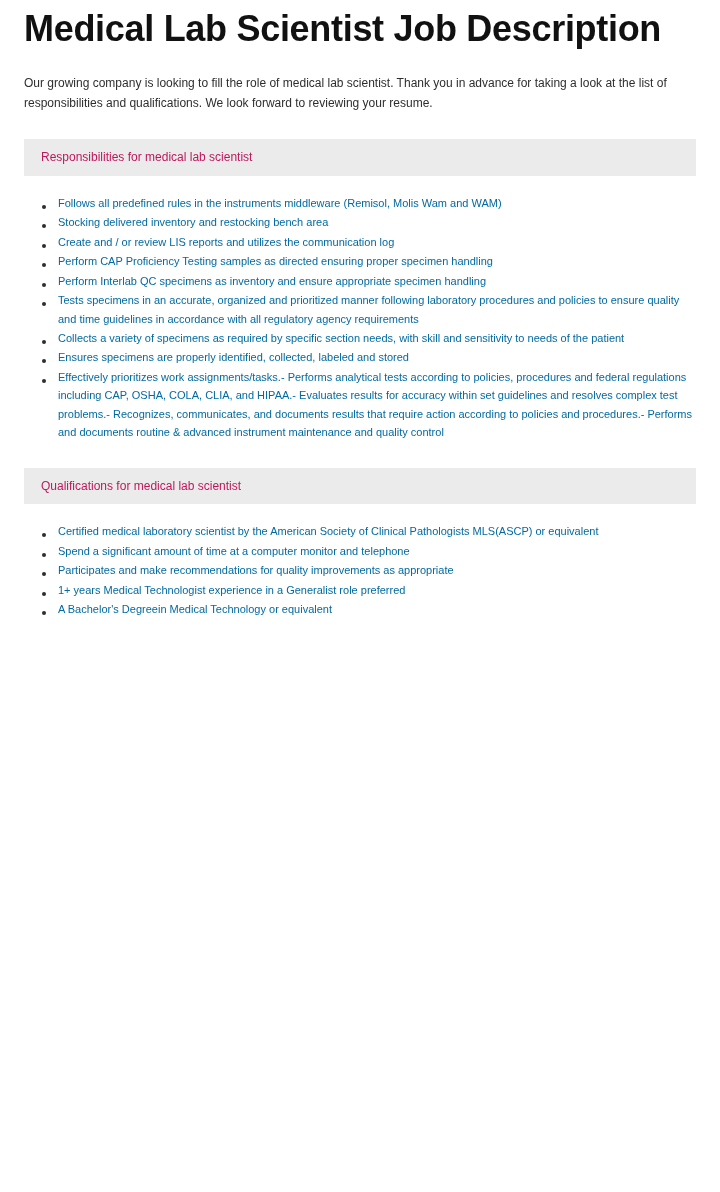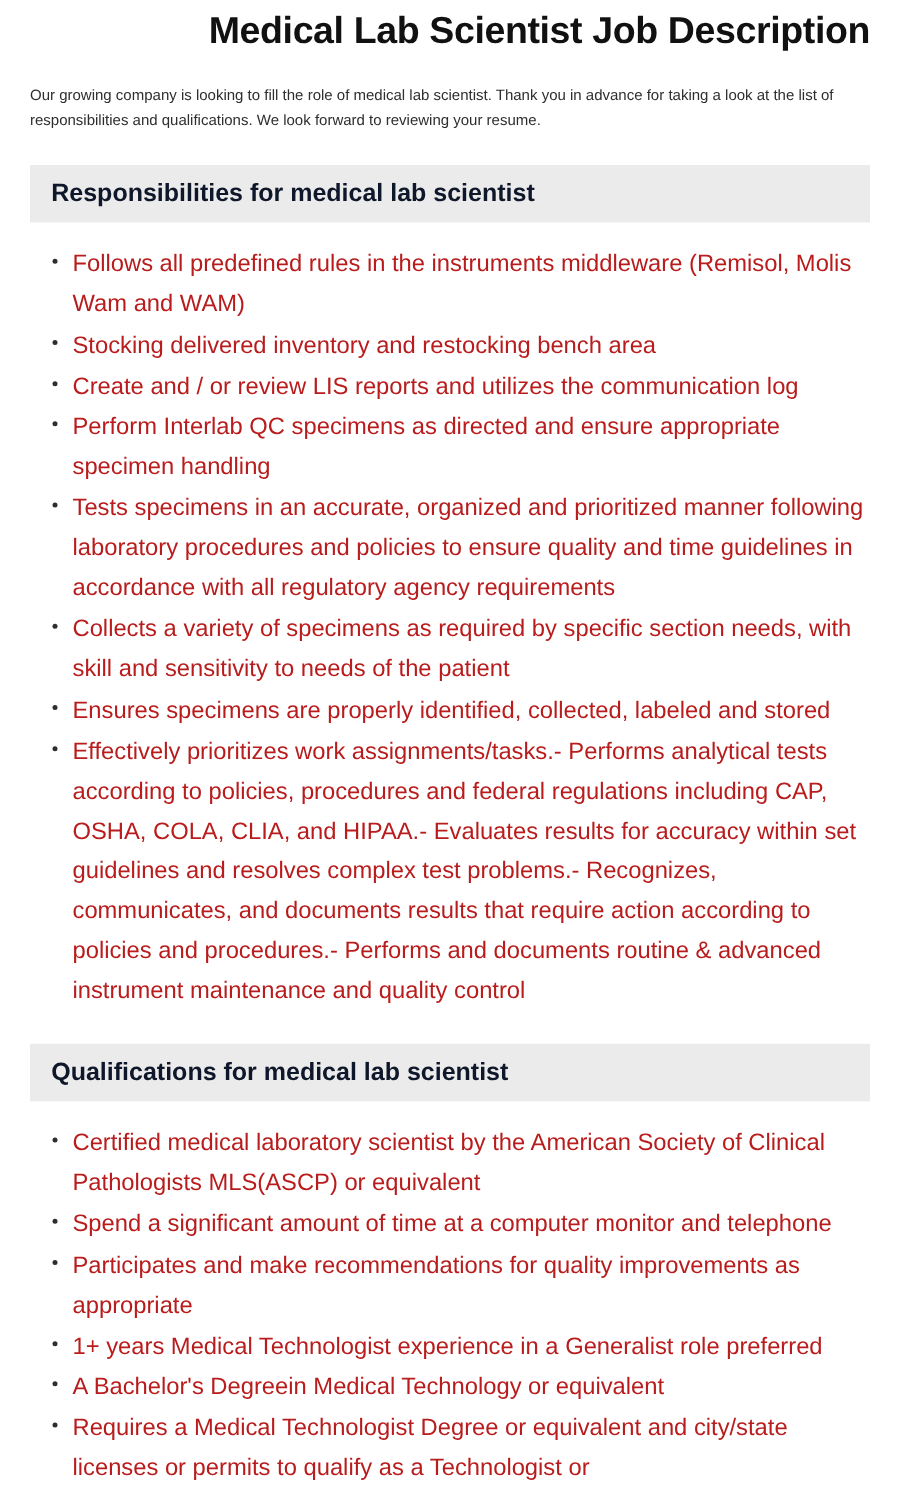--- a/index.html
+++ b/index.html
@@ -13,56 +13,56 @@
     font-family: "Liberation Sans", sans-serif;
     color: #2e2e2e;
     -webkit-font-smoothing: antialiased;
   }
   .page {
     width: 720px;
     box-sizing: border-box;
     padding: 0 24px;
   }
   .doc-title {
-    font-size: 30px;
+    font-size: 36px;
     font-weight: bold;
     color: #111111;
-    text-align: right;
+    text-align: left;
     letter-spacing: -0.3px;
     margin: 6px 0 0 0;
     line-height: 1.25;
   }
   .intro {
     font-size: 12px;
     line-height: 1.68;
     color: #2e2e2e;
     margin: 22px 0 0 0;
   }
   .section {
     margin-top: 26px;
   }
   .section-header {
     background: #ebebeb;
-    font-size: 20px;
-    font-weight: bold;
-    color: #0f172a;
+    font-size: 12px;
+    font-weight: normal;
+    color: #be185d;
     padding: 11px 0 11px 17px;
     line-height: 1.2;
     box-sizing: border-box;
   }
   .bullet-list {
     list-style: none;
     margin: 18px 0 0 0;
     padding: 0;
   }
   .bullet-list li {
     position: relative;
-    font-size: 19px;
+    font-size: 11px;
     line-height: 1.68;
-    color: #b91c1c;
+    color: #0369a1;
     padding-left: 34px;
     margin-bottom: 1px;
   }
   .bullet-list li::before {
     content: "";
     position: absolute;
     left: 18px;
     top: 11px;
     width: 4px;
     height: 4px;
@@ -78,33 +78,33 @@
   <h1 class="doc-title">Medical Lab Scientist Job Description</h1>
 
   <p class="intro">Our growing company is looking to fill the role of medical lab scientist. Thank you in advance for taking a look at the list of responsibilities and qualifications. We look forward to reviewing your resume.</p>
 
   <div class="section">
     <div class="section-header">Responsibilities for medical lab scientist</div>
     <ul class="bullet-list">
       <li>Follows all predefined rules in the instruments middleware (Remisol, Molis Wam and WAM)</li>
       <li>Stocking delivered inventory and restocking bench area</li>
       <li>Create and / or review LIS reports and utilizes the communication log</li>
-      <li>Perform Interlab QC specimens as directed and ensure appropriate specimen handling</li>
+      <li>Perform CAP Proficiency Testing samples as directed ensuring proper specimen handling</li>
+      <li>Perform Interlab QC specimens as inventory and ensure appropriate specimen handling</li>
       <li>Tests specimens in an accurate, organized and prioritized manner following laboratory procedures and policies to ensure quality and time guidelines in accordance with all regulatory agency requirements</li>
       <li>Collects a variety of specimens as required by specific section needs, with skill and sensitivity to needs of the patient</li>
       <li>Ensures specimens are properly identified, collected, labeled and stored</li>
       <li>Effectively prioritizes work assignments/tasks.- Performs analytical tests according to policies, procedures and federal regulations including CAP, OSHA, COLA, CLIA, and HIPAA.- Evaluates results for accuracy within set guidelines and resolves complex test problems.- Recognizes, communicates, and documents results that require action according to policies and procedures.- Performs and documents routine &amp; advanced instrument maintenance and quality control</li>
     </ul>
   </div>
 
   <div class="section">
     <div class="section-header">Qualifications for medical lab scientist</div>
     <ul class="bullet-list">
       <li>Certified medical laboratory scientist by the American Society of Clinical Pathologists MLS(ASCP) or equivalent</li>
       <li>Spend a significant amount of time at a computer monitor and telephone</li>
       <li>Participates and make recommendations for quality improvements as appropriate</li>
       <li>1+ years Medical Technologist experience in a Generalist role preferred</li>
       <li>A Bachelor's Degreein Medical Technology or equivalent</li>
-      <li>Requires a Medical Technologist Degree or equivalent and city/state licenses or permits to qualify as a Technologist or</li>
     </ul>
   </div>
 
 </div>
 
 </body></html>

